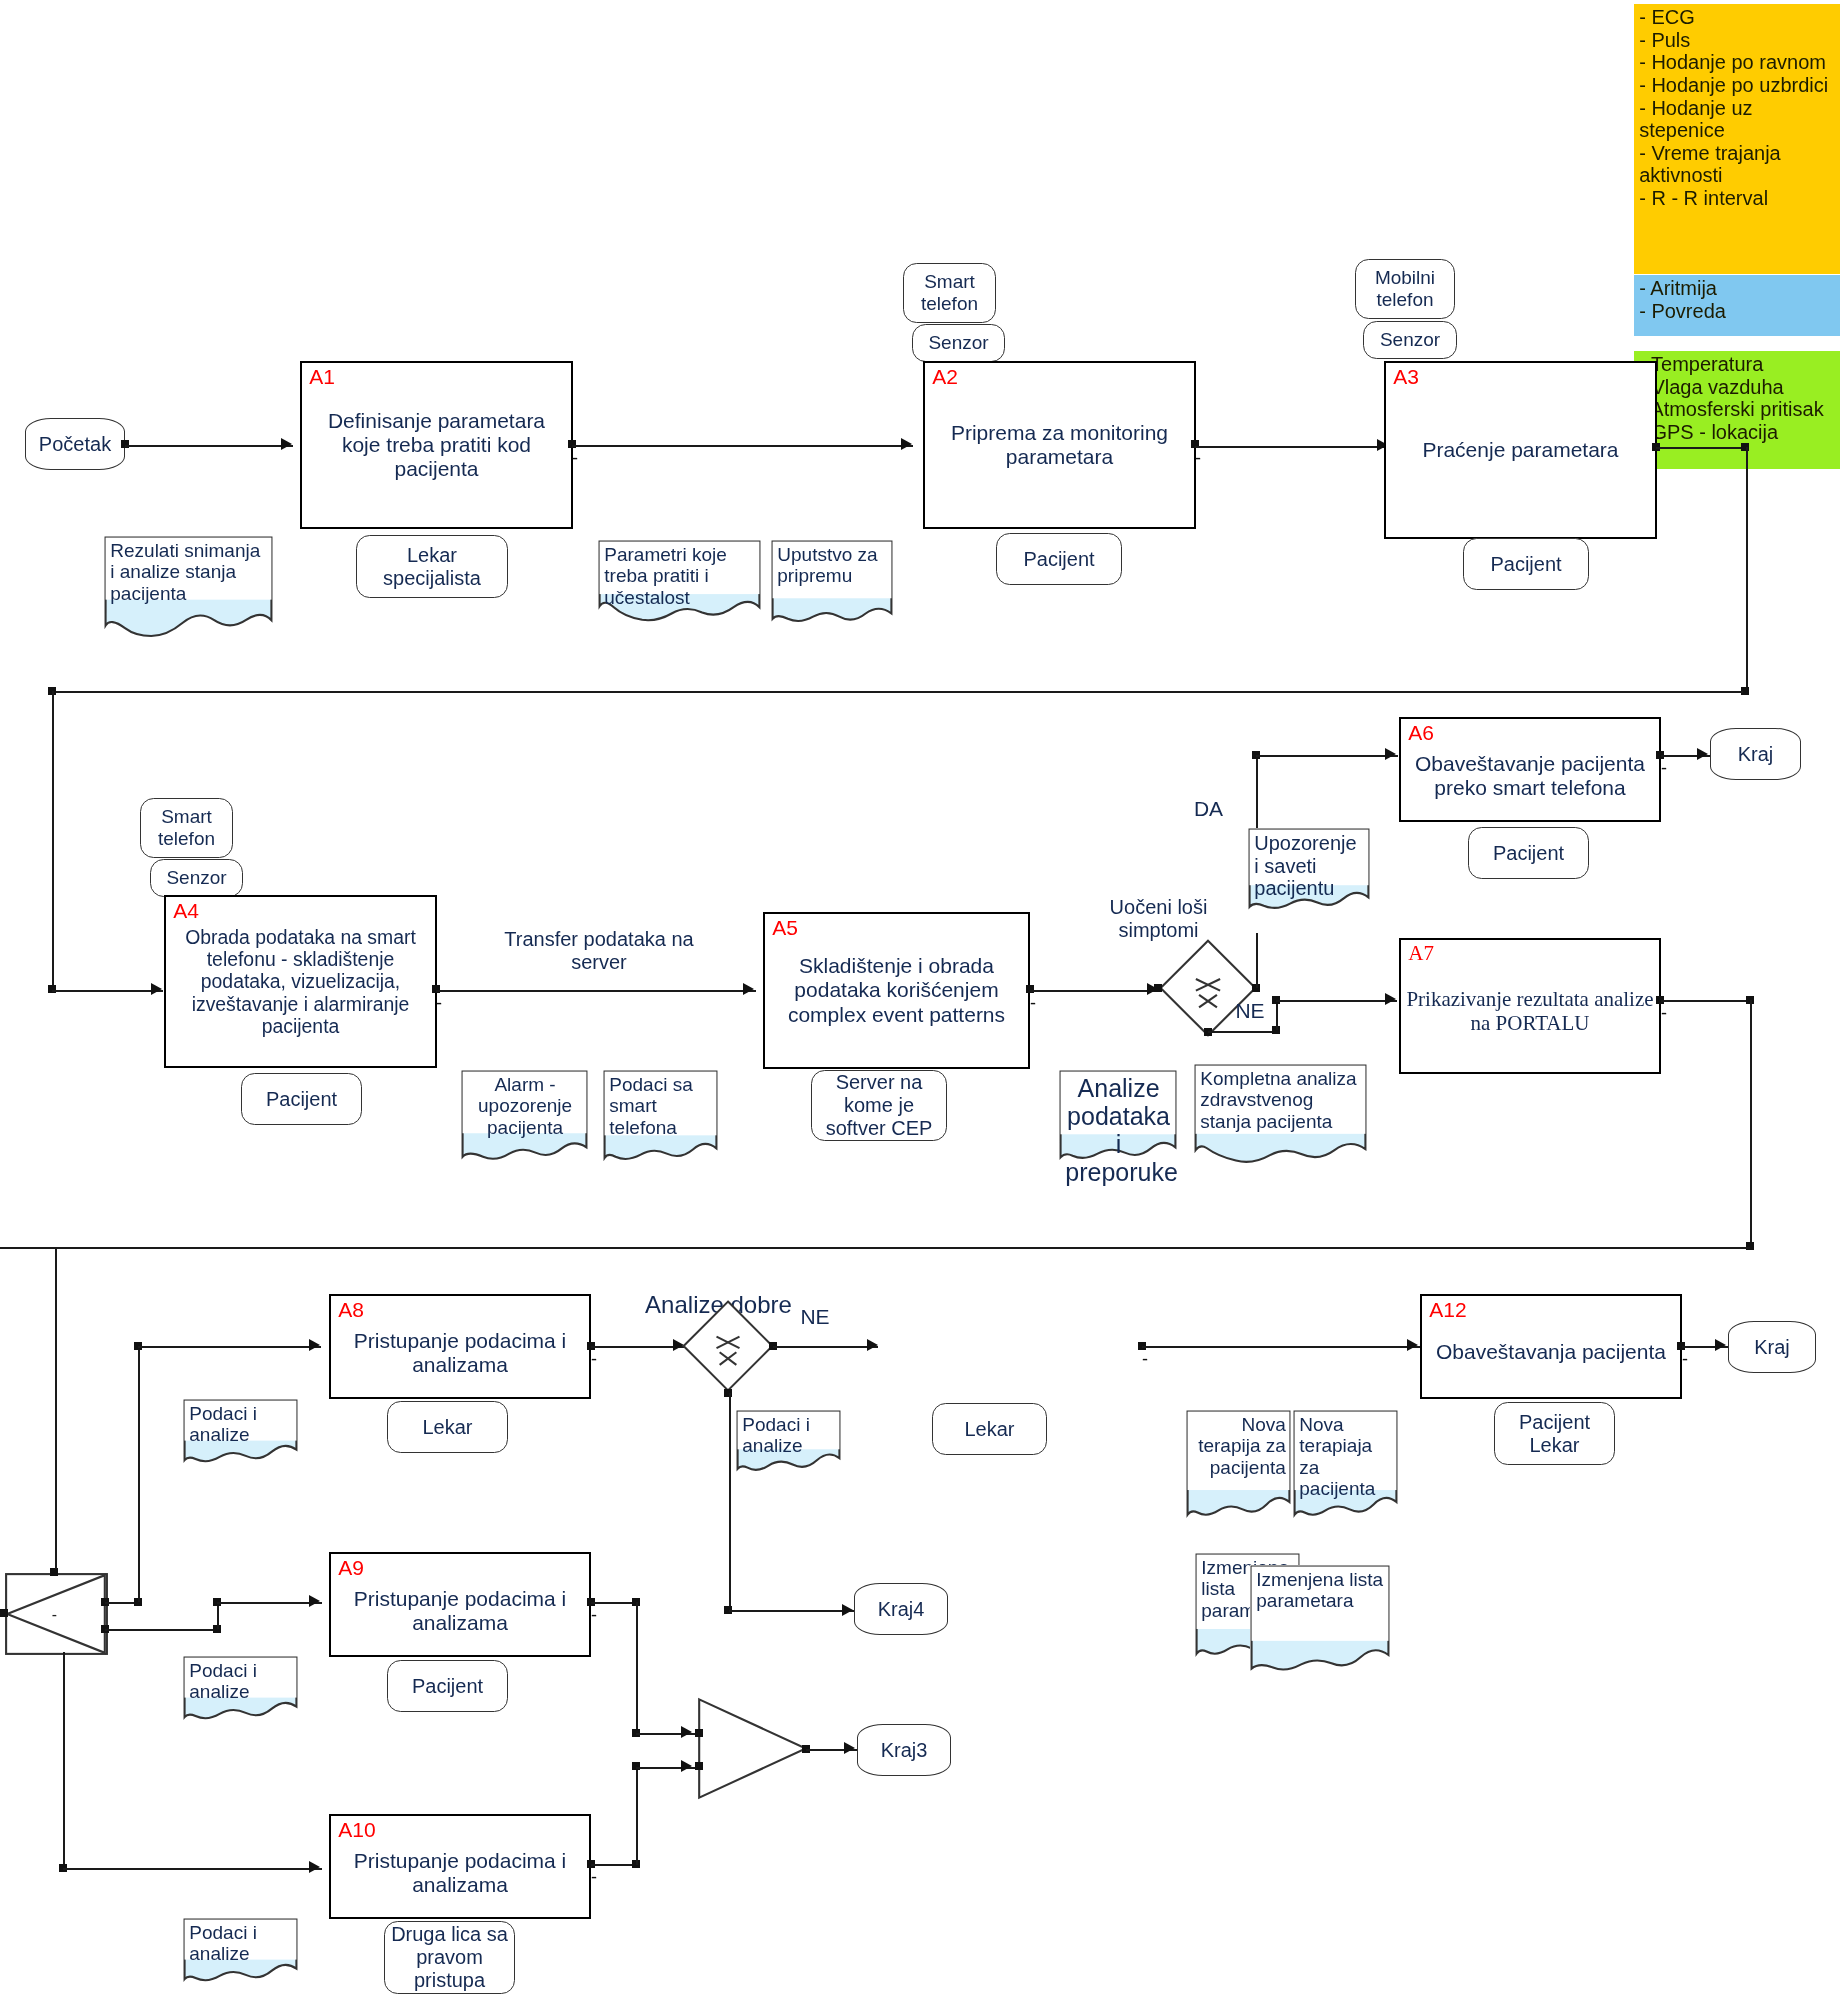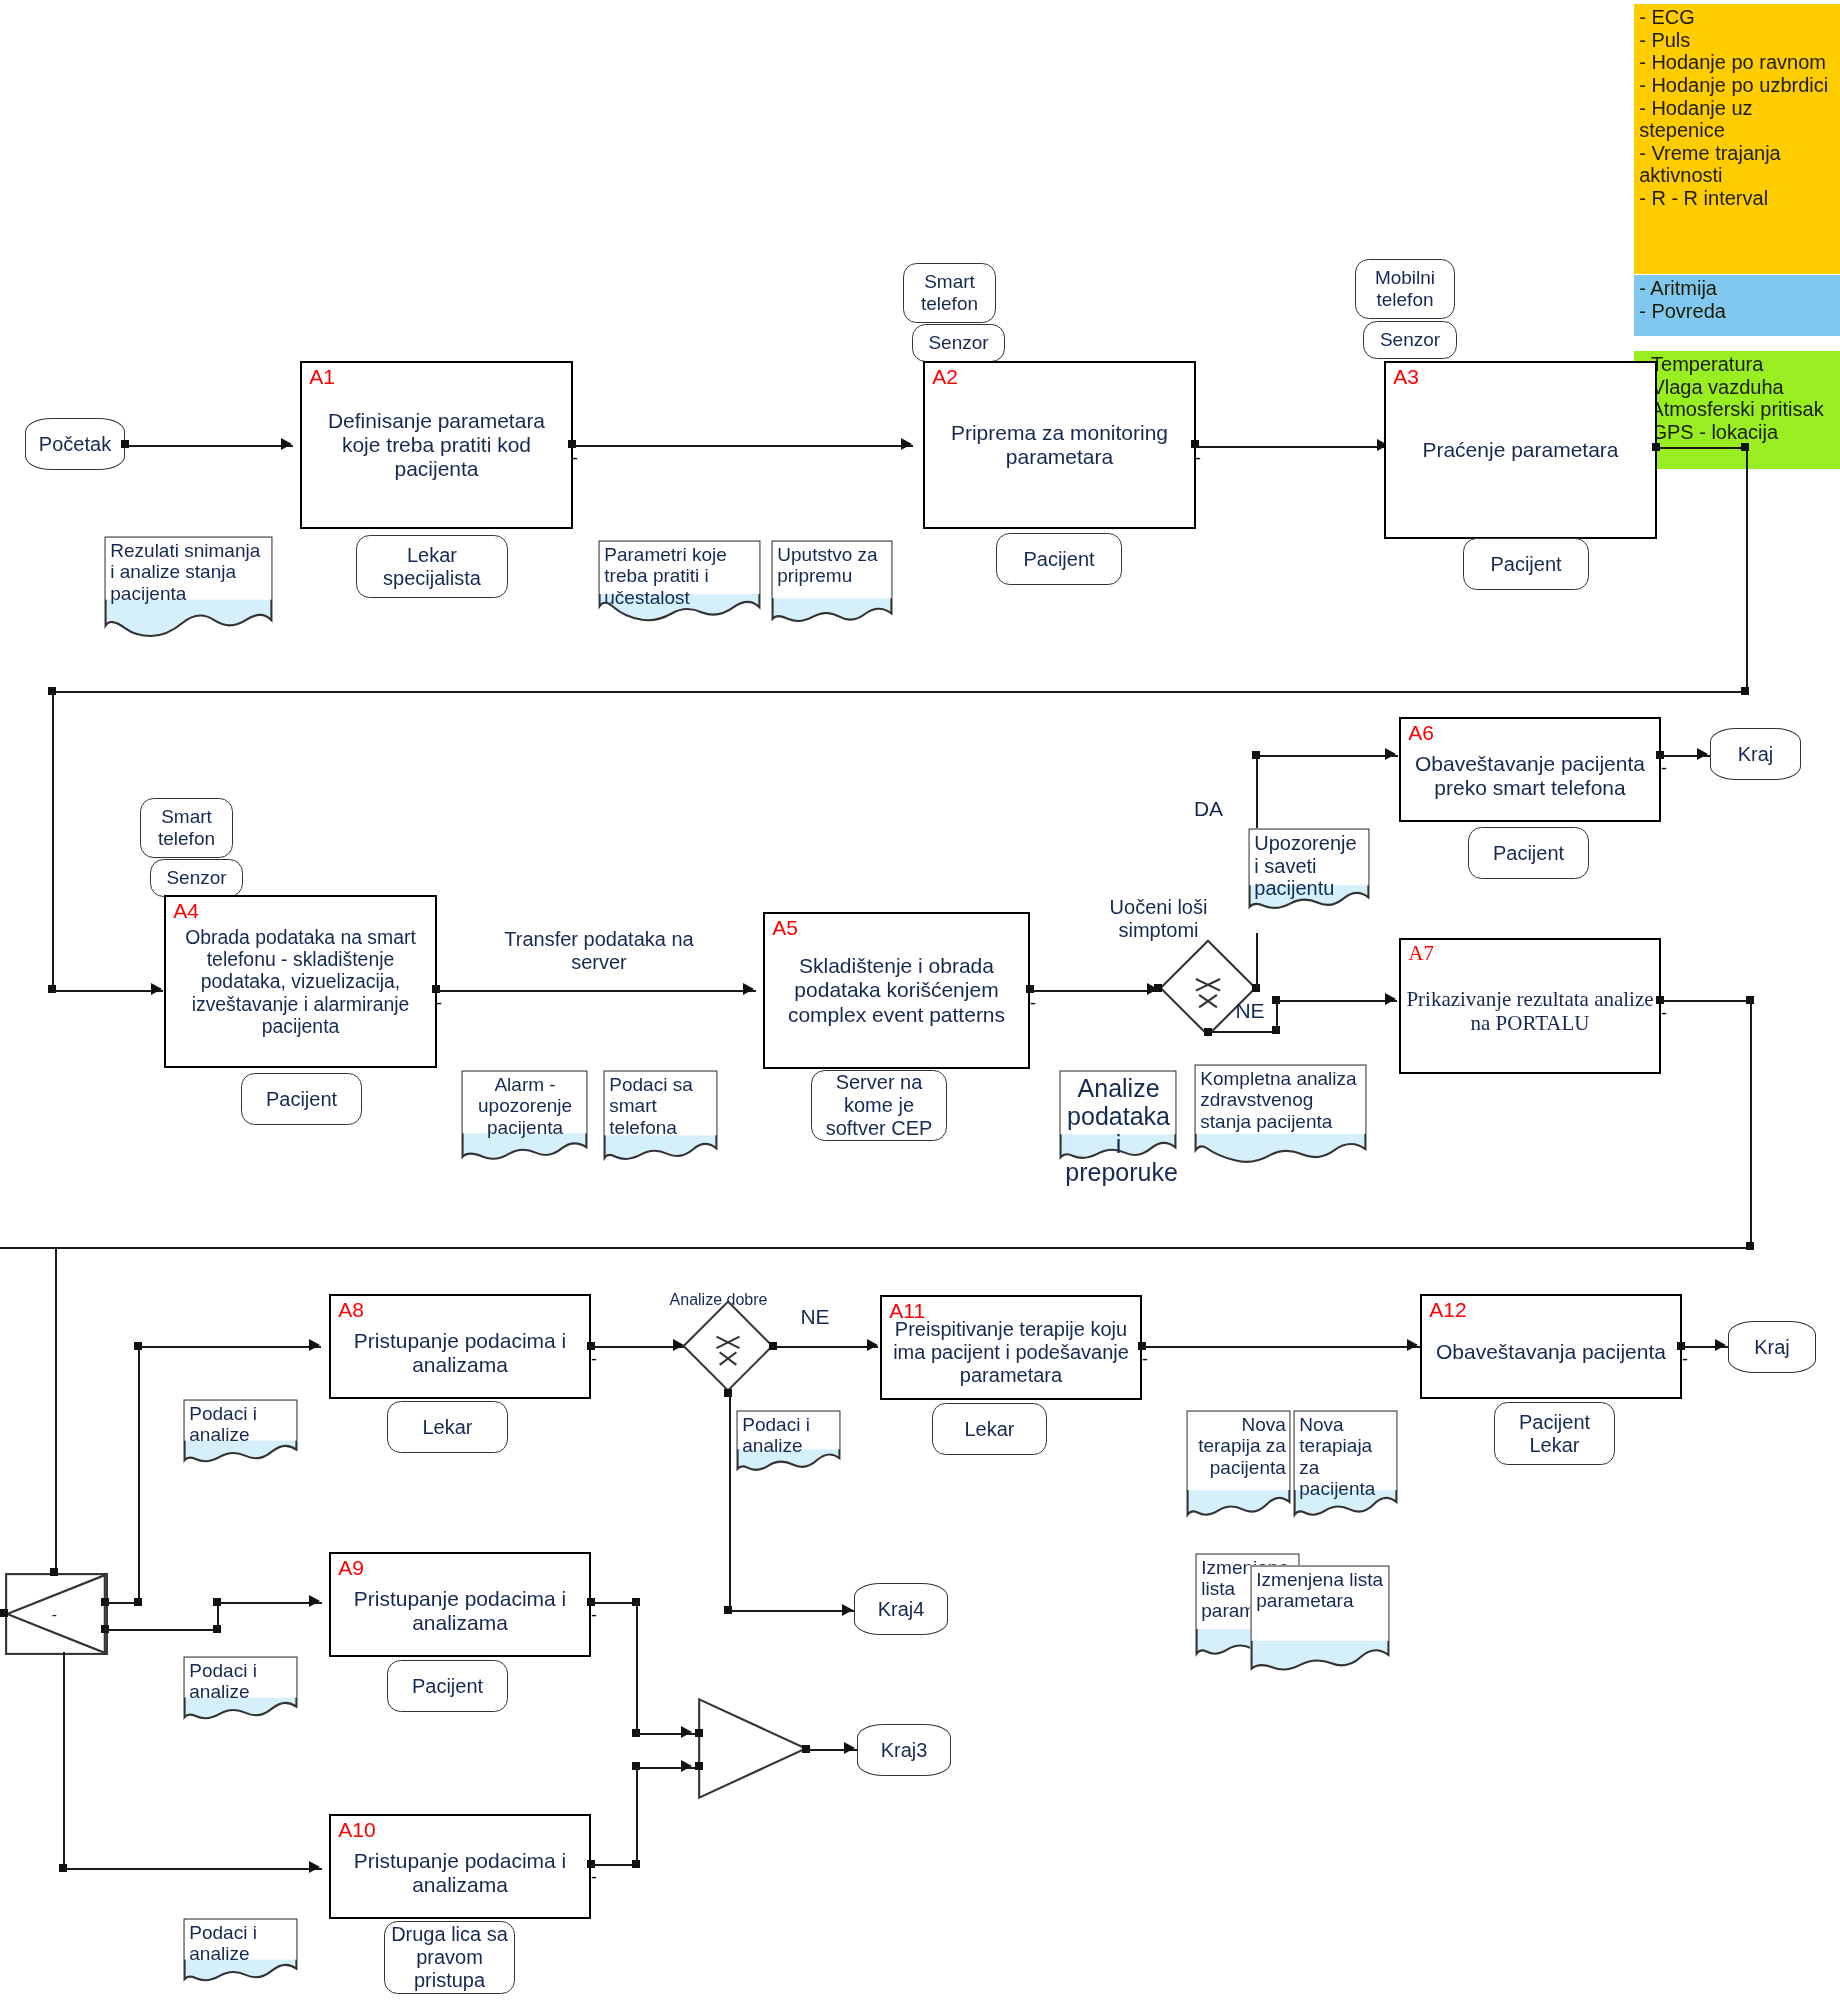--- a/index.html
+++ b/index.html
@@ -363,21 +363,21 @@
   </div>
   <div class="node doc" style="left:183px;top:1399px;width:115px;height:79px;">
     <svg viewBox="0 0 220 150" preserveAspectRatio="none">
       <path d="M3 3 H217 V96 Q194 80 170 100 Q146 120 120 108 Q94 96 70 110 Q46 124 24 114 Q10 108 3 116 Z" fill="#d6f0fb" stroke="none"></path>
       <path d="M3 3 H217 V96 Q194 80 170 100 Q146 120 120 108 Q94 96 70 110 Q46 124 24 114 Q10 108 3 116 V3 Z" fill="none" stroke="#333" stroke-width="4"></path>
       <rect x="3" y="3" width="214" height="76" fill="#fff" stroke="none"></rect>
     </svg>
     <div class="dtxt" style="font-size:19px;">Podaci i analize</div>
   </div>
 
-  <div class="flab" style="left:640px;top:1291px;width:157px;font-size:16px;text-align:center;">Analize dobre</div>
+  <div class="flab" style="left:640px;top:1291px;width:157px;font-size:24px;text-align:center;">Analize dobre</div>
   <div class="diamond" style="left:681px;top:1299px;width:94px;height:94px;">
     <svg width="94" height="94" viewBox="0 0 180 180">
       <polygon points="90,5 175,90 90,175 5,90" fill="#fff" stroke="#333" stroke-width="4"></polygon>
       <line x1="68" y1="72" x2="112" y2="94" stroke="#333" stroke-width="4"></line>
       <line x1="112" y1="72" x2="68" y2="94" stroke="#333" stroke-width="4"></line>
       <line x1="74" y1="102" x2="106" y2="126" stroke="#333" stroke-width="4"></line>
       <line x1="106" y1="102" x2="74" y2="126" stroke="#333" stroke-width="4"></line>
     </svg>
   </div>
   <div class="dot" style="left:769px;top:1342px;"></div>
@@ -396,24 +396,20 @@
 
   <div class="node doc" style="left:736px;top:1410px;width:105px;height:76px;">
     <svg viewBox="0 0 200 145" preserveAspectRatio="none">
       <path d="M3 3 H197 V92 Q176 76 154 96 Q132 116 108 104 Q84 92 62 106 Q40 120 22 110 Q10 104 3 112 Z" fill="#d6f0fb" stroke="none"></path>
       <path d="M3 3 H197 V92 Q176 76 154 96 Q132 116 108 104 Q84 92 62 106 Q40 120 22 110 Q10 104 3 112 V3 Z" fill="none" stroke="#333" stroke-width="4"></path>
       <rect x="3" y="3" width="194" height="72" fill="#fff" stroke="none"></rect>
     </svg>
     <div class="dtxt" style="font-size:19px;">Podaci i analize</div>
   </div>
 
-  <div class="node act" style="left:880px;top:1295px;width:262px;height:105px;font-size:20px;">
-    <span class="actid">A11</span>
-    <span class="txt" style="margin-top:9.4px;">Preispitivanje terapije koju ima pacijent i podešavanje parametara</span>
-  </div>
   <div class="dot" style="left:1138px;top:1342px;"></div>
   <div class="minus" style="left:1142px;top:1350px;">-</div>
   <div class="hl" style="left:1142px;top:1346px;width:278px;"></div>
   <div class="arw r" style="left:1407px;top:1339px;"></div>
   <div class="node pill" style="left:932px;top:1403px;width:115px;height:52px;font-size:20px;">
     <span>Lekar</span>
   </div>
 
   <div class="node act" style="left:1420px;top:1294px;width:262px;height:105px;font-size:21px;">
     <span class="actid">A12</span>

